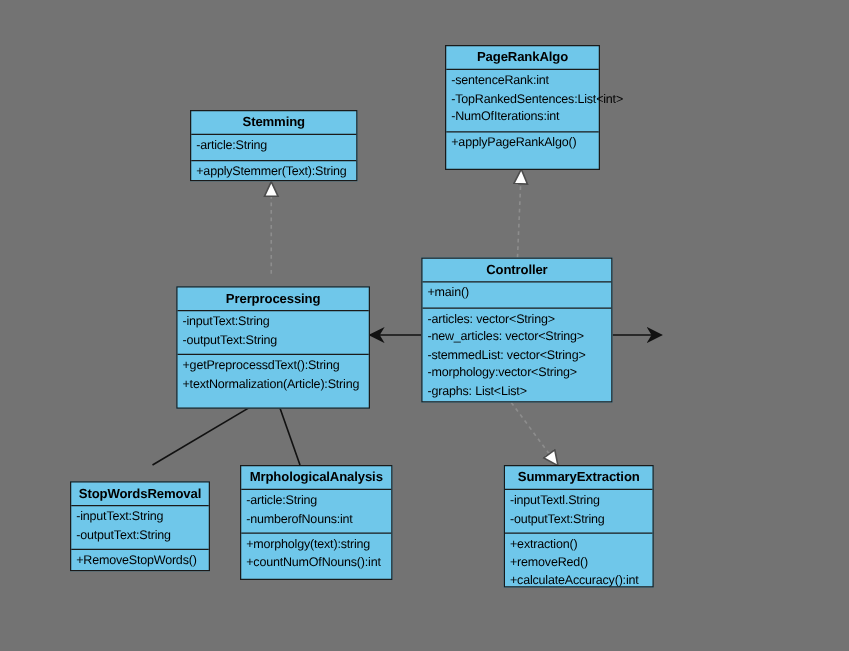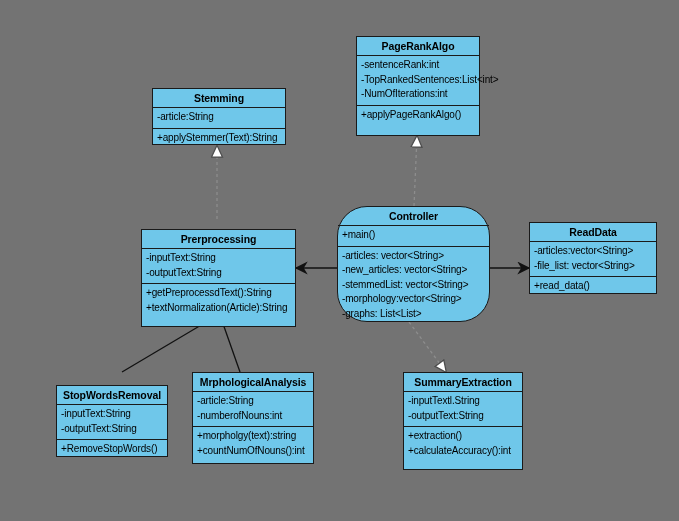--- a/index.html
+++ b/index.html
@@ -133,44 +133,34 @@
     <div class="uml-section">
       <div class="uml-member">-inputText:String</div>
       <div class="uml-member">-outputText:String</div>
     </div>
     <div class="uml-section grow">
       <div class="uml-member">+getPreprocessdText():String</div>
       <div class="uml-member">+textNormalization(Article):String</div>
     </div>
   </div>
 
-  <div class="uml-class" style="left:337px; top:206px; width:153px; height:116px;border-radius:30px;">
+  <div class="uml-class" style="left:337px; top:206px; width:153px; height:116px;">
     <div class="uml-title">Controller</div>
     <div class="uml-section grow">
       <div class="uml-member">+main()</div>
     </div>
     <div class="uml-section">
       <div class="uml-member">-articles: vector&lt;String&gt;</div>
       <div class="uml-member">-new_articles: vector&lt;String&gt;</div>
       <div class="uml-member">-stemmedList: vector&lt;String&gt;</div>
       <div class="uml-member">-morphology:vector&lt;String&gt;</div>
       <div class="uml-member">-graphs: List&lt;List&gt;</div>
     </div>
   </div>
 
-  <div class="uml-class" style="left:529px; top:222px; width:128px; height:72px;">
-    <div class="uml-title">ReadData</div>
-    <div class="uml-section">
-      <div class="uml-member">-articles:vector&lt;String&gt;</div>
-      <div class="uml-member">-file_list: vector&lt;String&gt;</div>
-    </div>
-    <div class="uml-section grow">
-      <div class="uml-member">+read_data()</div>
-    </div>
-  </div>
 
   <div class="uml-class" style="left:56px; top:372px; width:112px; height:72px;margin-top:13px;">
     <div class="uml-title">StopWordsRemoval</div>
     <div class="uml-section">
       <div class="uml-member">-inputText:String</div>
       <div class="uml-member">-outputText:String</div>
     </div>
     <div class="uml-section grow">
       <div class="uml-member">+RemoveStopWords()</div>
     </div>
@@ -189,17 +179,18 @@
   </div>
 
   <div class="uml-class" style="left:403px; top:372px; width:120px; height:98px;">
     <div class="uml-title">SummaryExtraction</div>
     <div class="uml-section">
       <div class="uml-member">-inputTextl.String</div>
       <div class="uml-member">-outputText:String</div>
     </div>
     <div class="uml-section grow">
       <div class="uml-member">+extraction()</div>
+      <div class="uml-member">+removeRed()</div>
       <div class="uml-member">+calculateAccuracy():int</div>
     </div>
   </div>
 
 </div>
 
 </body></html>

